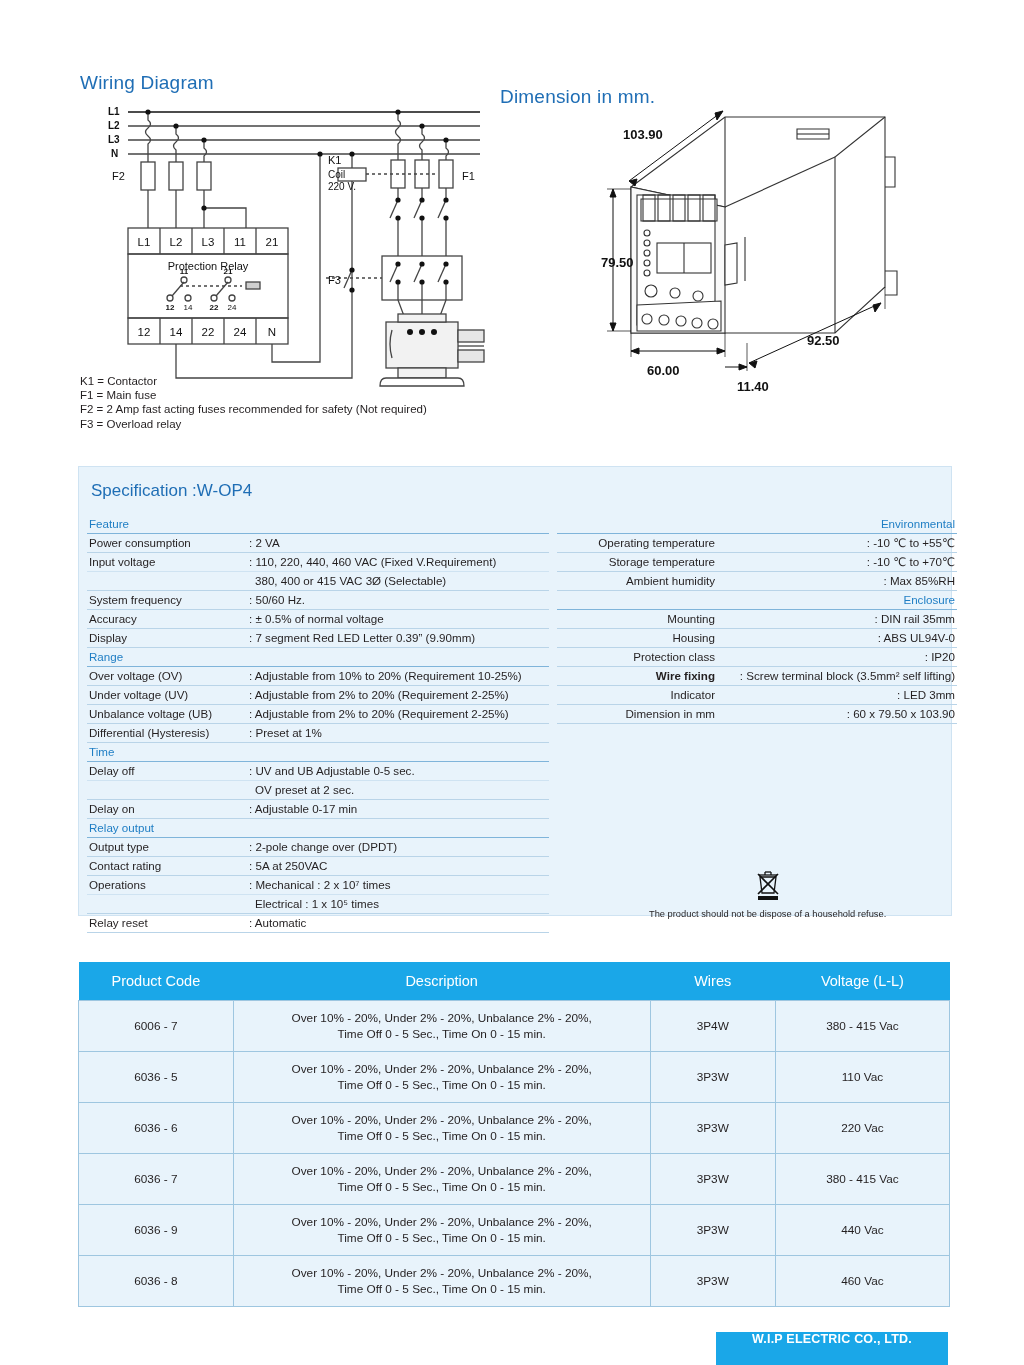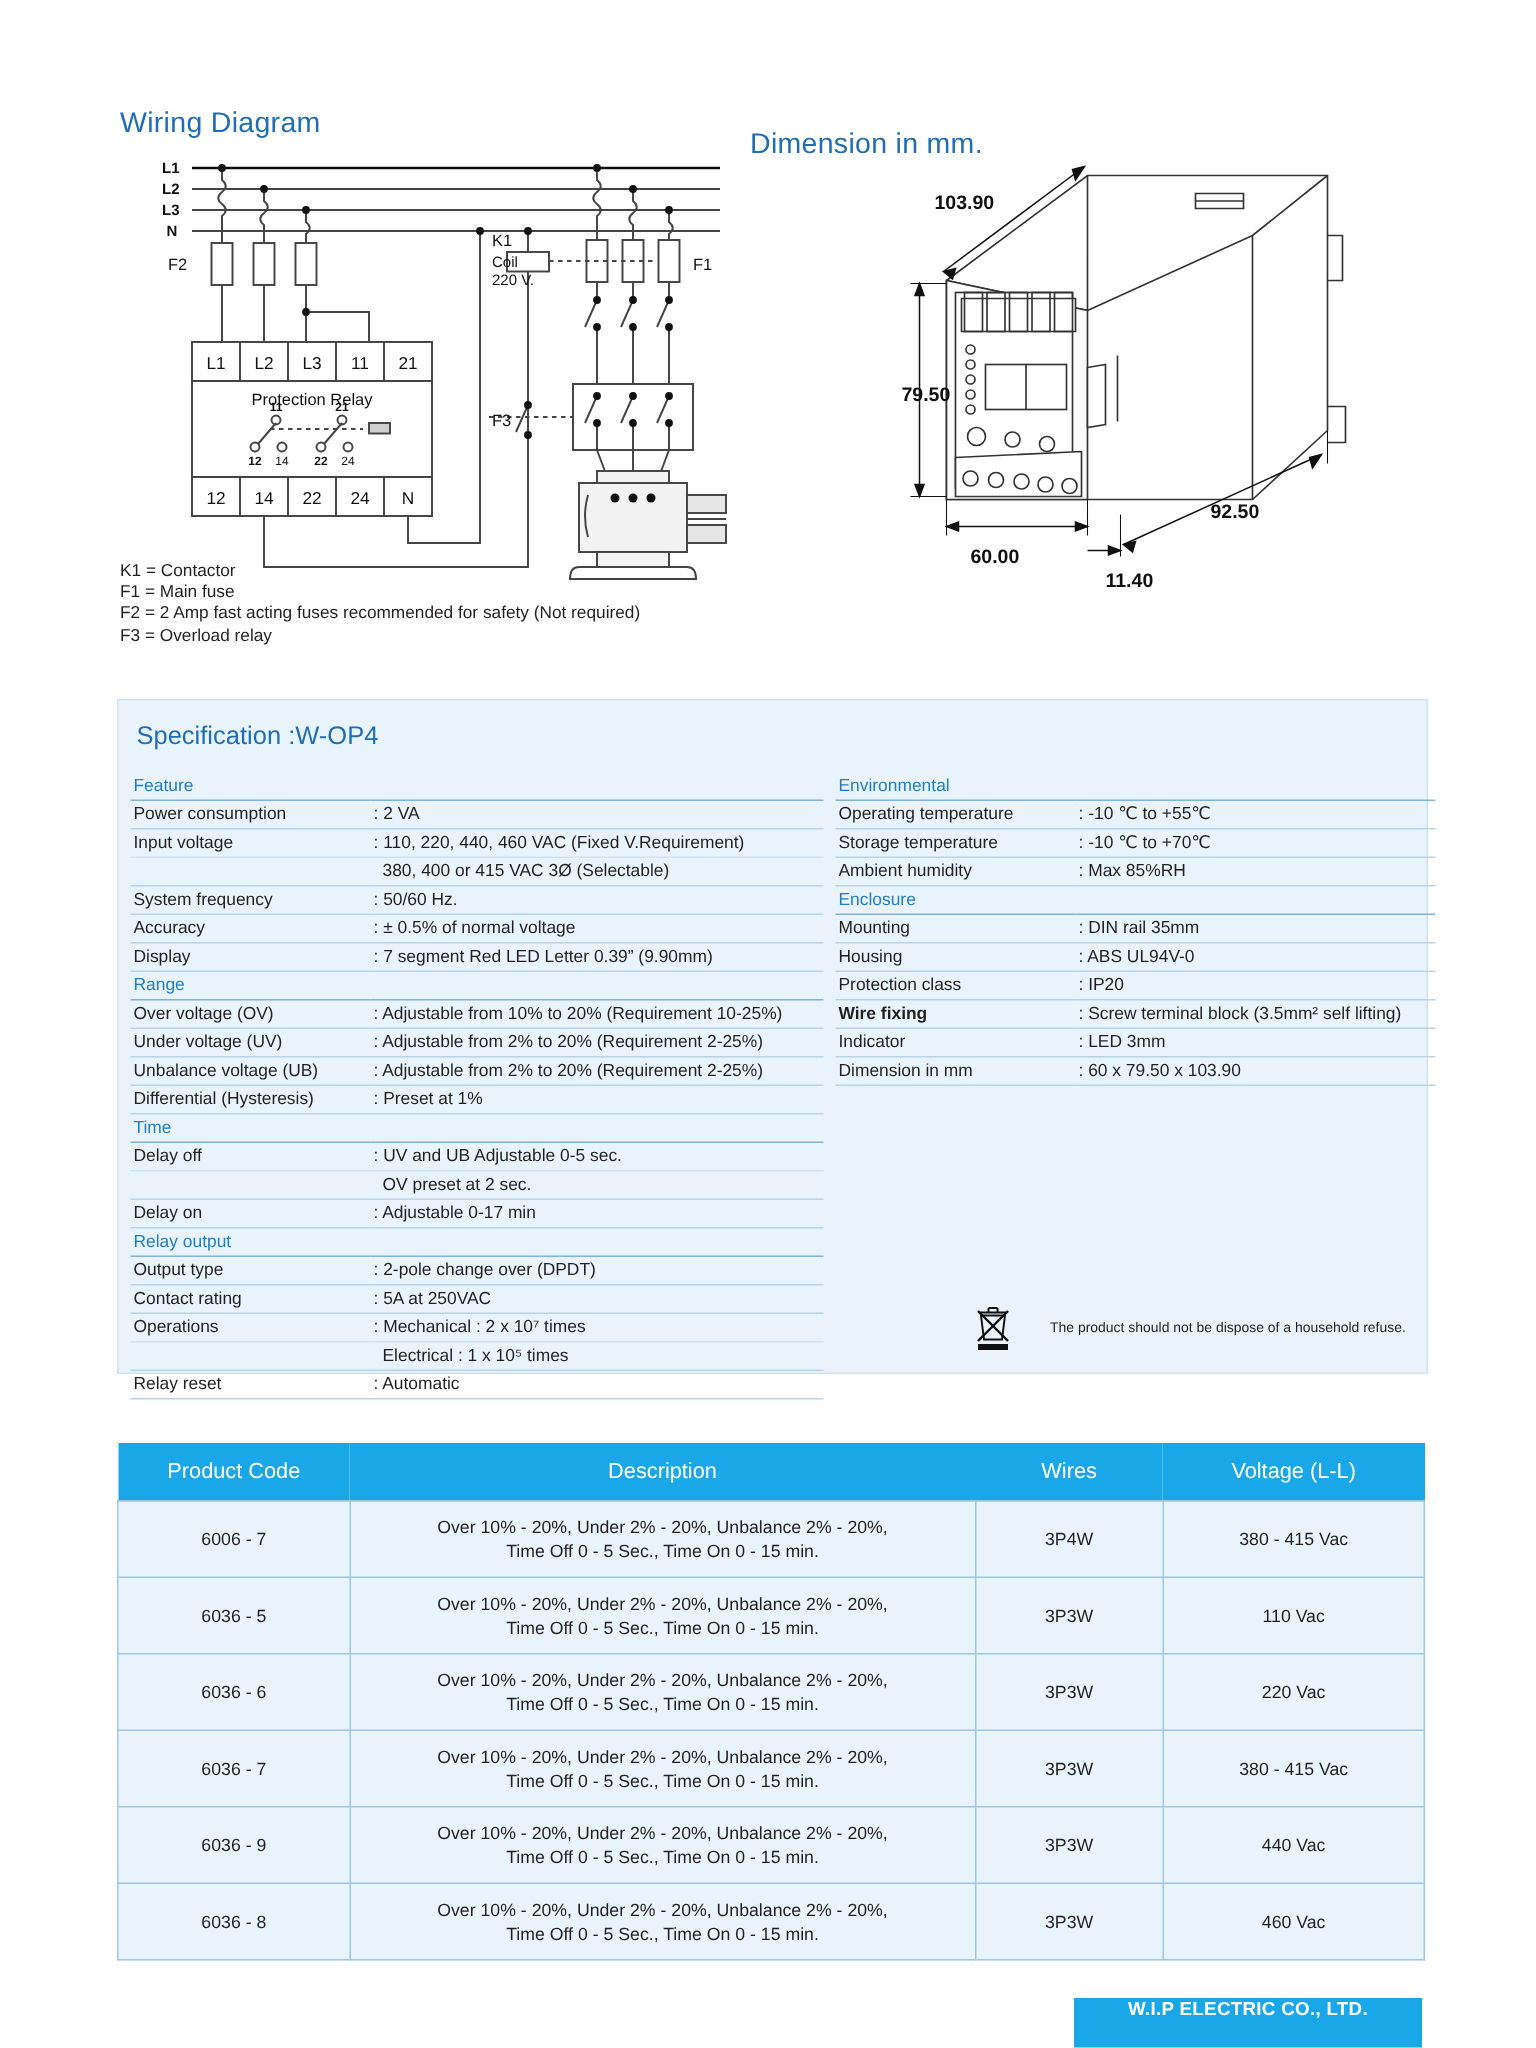--- a/index.html
+++ b/index.html
@@ -22,34 +22,34 @@
   
   #dimension-drawing{position:absolute;left:585px;top:95px;width:370px;height:320px;}
 
   
   #spec-panel{position:absolute;left:78px;top:466px;width:872px;height:448px;
               background:#e8f3fb;border:1px solid #cfe3f2;}
   #spec-heading{position:absolute;left:12px;top:14px;font-size:17px;color:#1f6eb5;}
   .spec-cols{position:absolute;left:8px;top:48px;width:856px;display:flex;gap:8px;}
   .spec-col{flex:0 0 auto;}
   .col-left{width:462px;}
-  .col-right{width:400px;}
+  .col-right{width:400px;text-align:right;}
 
   table.spec{border-collapse:collapse;width:100%;font-size:11.6px;color:#231f20;}
   table.spec td{padding:1px 2px 2px 2px;vertical-align:top;line-height:15px;
                 border-bottom:1px solid #b9d4e8;white-space:nowrap;}
   table.spec tr.grp td{color:#1f7ec4;border-bottom:1px solid #7fb4da;padding-left:2px;}
   table.spec tr.norule td{border-bottom:1px solid #cfe3f2;}
   td.k{width:150px;padding-left:10px;}
   td.v{}
   td.k-wide{width:156px;padding-left:10px;}
   .bold{font-weight:bold;}
 
   
-  #weee-note{position:absolute;left:570px;top:402px;display:flex;align-items:center;gap:25px;}
+  #weee-note{position:absolute;left:570px;top:402px;display:flex;align-items:center;gap:8px;flex-direction:column;}
   #weee-text{font-size:9.3px;color:#231f20;}
 
   
   #product-table{position:absolute;left:78px;top:962px;width:872px;border-collapse:collapse;
                  font-size:12px;}
   #product-table th{background:#1aa7e8;color:#fff;font-weight:normal;font-size:14.5px;
                     padding:11px 4px;border:none;}
   #product-table td{background:#e8f3fb;border:1px solid #9ec6e0;text-align:center;
                     padding:9px 4px;color:#231f20;font-size:11.8px;line-height:16px;}
   #product-table td.desc{line-height:16px;}

